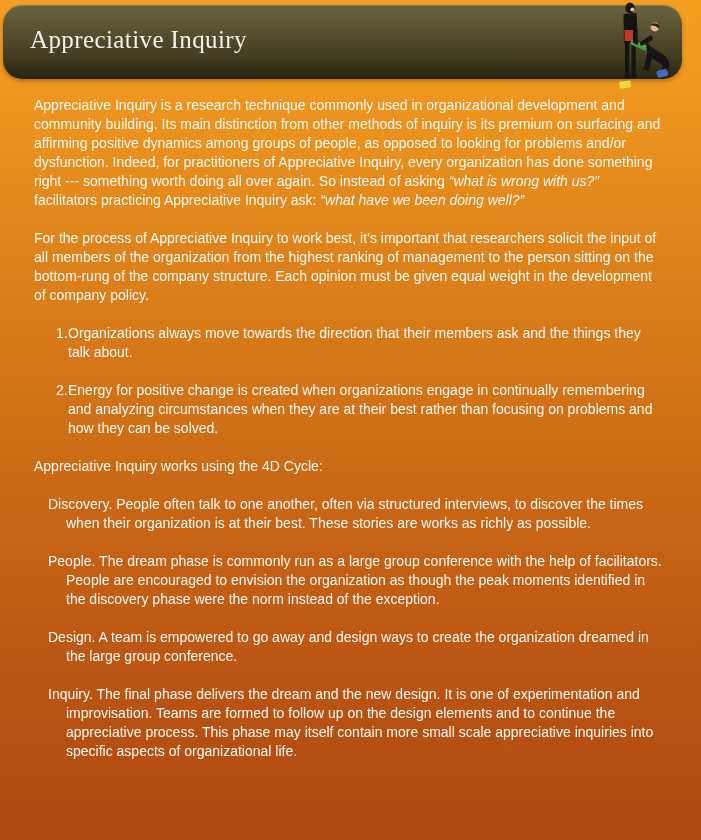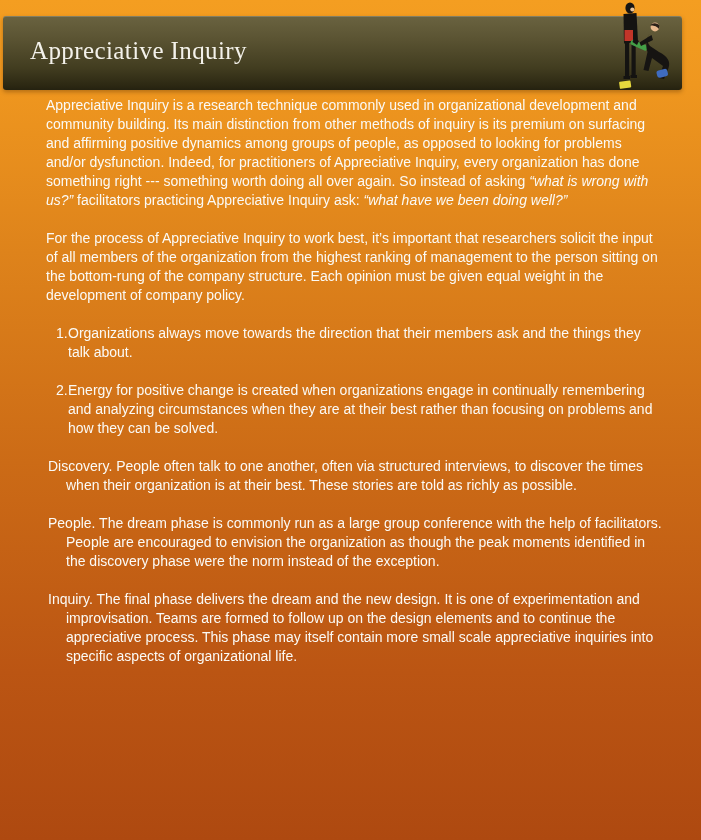--- a/index.html
+++ b/index.html
@@ -12,24 +12,24 @@
     background: linear-gradient(180deg,
       #F49E21 0%, #EF971F 10%, #DE831B 30%,
       #CC6B16 55%, #BB5513 80%, #AE4910 100%);
     font-family: "Liberation Sans", sans-serif;
     color: #FBFAF6;
   }
 
   .header-bar {
     position: absolute;
     left: 3px;
-    top: 16px;
+    top: 5px;
     width: 679px;
     height: 74px;
-    border-radius: 3px;
+    border-radius: 19px;
     background: linear-gradient(180deg,
       #6A6340 0%, #5B5433 30%, #423D20 70%, #2B2712 95%, #242110 100%);
     box-shadow: inset 0 1px 0 rgba(255,255,255,0.18), 0 2px 4px rgba(70,35,0,0.35);
   }
   .header-title {
     margin: 0;
     padding: 21px 0 0 27px;
     font-family: "Liberation Serif", "DejaVu Serif", serif;
     font-weight: 400;
     font-size: 25px;
@@ -46,21 +46,21 @@
   }
 
   .content {
     position: absolute;
     top: 96px;
     left: 30px;
     width: 632px;
     font-size: 14px;
     line-height: 19px;
   }
-  .para { margin: 0 0 19px 16px; }
+  .para { margin: 0 0 19px 4px; }
   .italic { font-style: italic; }
 
   .num-item {
     position: relative;
     padding-left: 38px;
     margin: 0 0 19px 0;
   }
   .num-item .num {
     position: absolute;
     left: 26px;
@@ -120,21 +120,23 @@
 
   <div class="num-item">
     <span class="num">1.</span>
     <span>Organizations always move towards the direction that their members ask and the things they talk about.</span>
   </div>
   <div class="num-item">
     <span class="num">2.</span>
     <span>Energy for positive change is created when organizations engage in continually remembering and analyzing circumstances when they are at their best rather than focusing on problems and how they can be solved.</span>
   </div>
 
+  <p class="para">Appreciative Inquiry works using the 4D Cycle:</p>
 
-  <div class="cycle-item"><span class="cycle-lead">Discovery.</span><span> People often talk to one another, often via structured interviews, to discover the times when their organization is at their best. These stories are told as richly as possible.</span></div>
+  <div class="cycle-item"><span class="cycle-lead">Discovery.</span><span> People often talk to one another, often via structured interviews, to discover the times when their organization is at their best. These stories are works as richly as possible.</span></div>
 
   <div class="cycle-item"><span class="cycle-lead">People.</span><span> The dream phase is commonly run as a large group conference with the help of facilitators. People are encouraged to envision the organization as though the peak moments identified in the discovery phase were the norm instead of the exception.</span></div>
 
+  <div class="cycle-item"><span class="cycle-lead">Design.</span><span> A team is empowered to go away and design ways to create the organization dreamed in the large group conference.</span></div>
 
   <div class="cycle-item"><span class="cycle-lead">Inquiry.</span><span> The final phase delivers the dream and the new design. It is one of experimentation and improvisation. Teams are formed to follow up on the design elements and to continue the appreciative process. This phase may itself contain more small scale appreciative inquiries into specific aspects of organizational life.</span></div>
 
 </div>
 
 </body></html>

